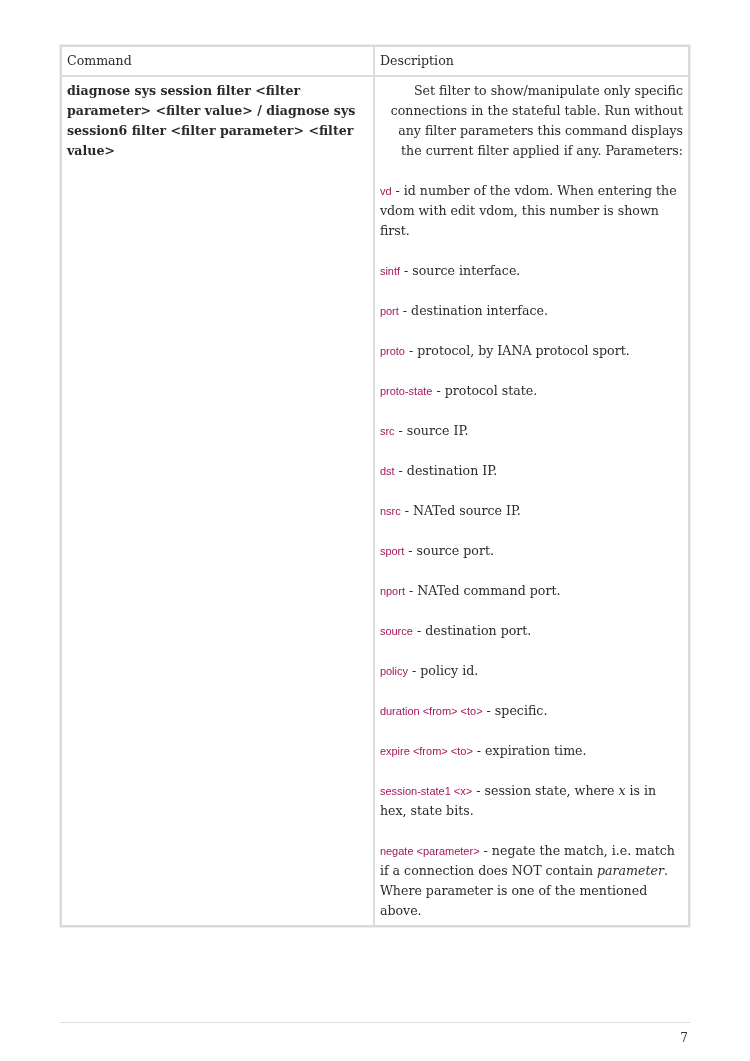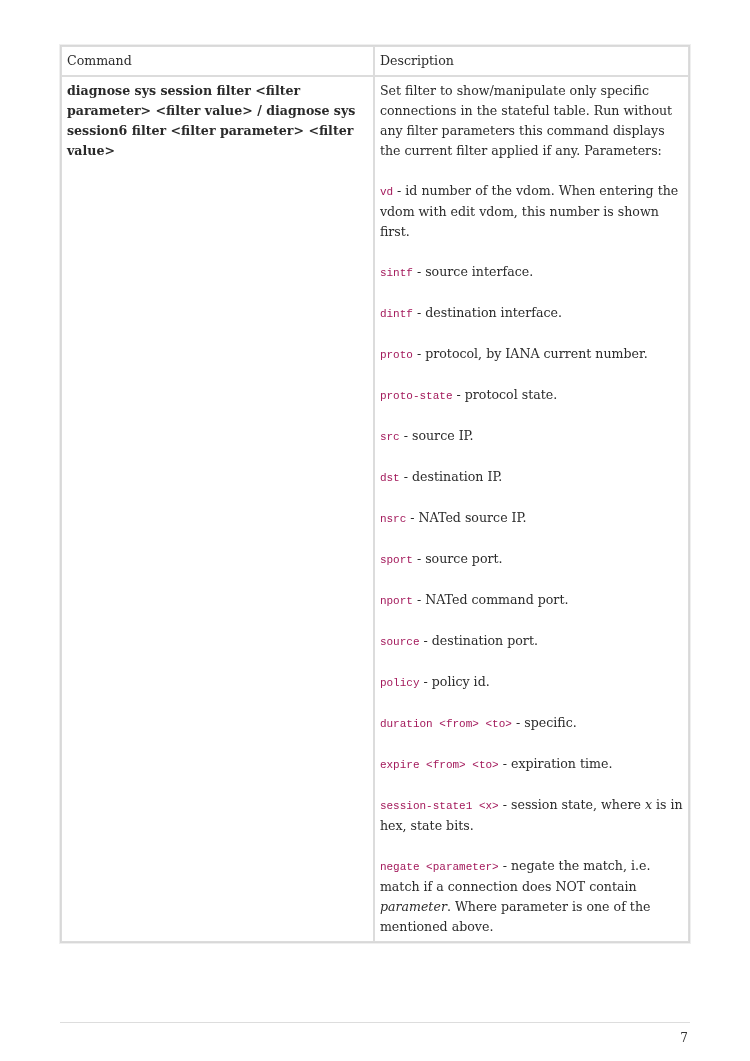--- a/index.html
+++ b/index.html
@@ -41,29 +41,30 @@
   }
   .col-command { width: 303px; }
   .col-desc { width: 305px; }
   .cmd-text {
     font-weight: bold;
     color: #2a2a2a;
     margin-top: 48px;
   }
   .desc-intro {
     margin: 0 0 20px 0;
+    text-align: right;
   }
   .param {
     margin: 0 0 20px 0;
   }
   .param:last-child {
     margin-bottom: 0;
   }
   .code {
-    font-family: Liberation Mono, monospace;
+    font-family: Liberation Sans, sans-serif;
     font-size: 11px;
     color: #a3195b;
   }
   .em {
     font-style: italic;
   }
   .footer-rule {
     position: absolute;
     left: 60px;
     top: 1022px;
@@ -94,23 +95,23 @@
       <td class="col-command">
         <span class="cmd-text">diagnose sys session filter &lt;filter parameter&gt; &lt;filter value&gt; / diagnose sys session6 filter &lt;filter parameter&gt; &lt;filter value&gt;</span>
       </td>
       <td class="col-desc">
         <p class="desc-intro">Set filter to show/manipulate only specific connections in the stateful table. Run without any filter parameters this command displays the current filter applied if any. Parameters:</p>
 
         <p class="param"><span class="code">vd</span><span> - id number of the vdom. When entering the vdom with edit vdom, this number is shown first.</span></p>
 
         <p class="param"><span class="code">sintf</span><span> - source interface.</span></p>
 
-        <p class="param"><span class="code">dintf</span><span> - destination interface.</span></p>
+        <p class="param"><span class="code">port</span><span> - destination interface.</span></p>
 
-        <p class="param"><span class="code">proto</span><span> - protocol, by IANA current number.</span></p>
+        <p class="param"><span class="code">proto</span><span> - protocol, by IANA protocol sport.</span></p>
 
         <p class="param"><span class="code">proto-state</span><span> - protocol state.</span></p>
 
         <p class="param"><span class="code">src</span><span> - source IP.</span></p>
 
         <p class="param"><span class="code">dst</span><span> - destination IP.</span></p>
 
         <p class="param"><span class="code">nsrc</span><span> - NATed source IP.</span></p>
 
         <p class="param"><span class="code">sport</span><span> - source port.</span></p>

